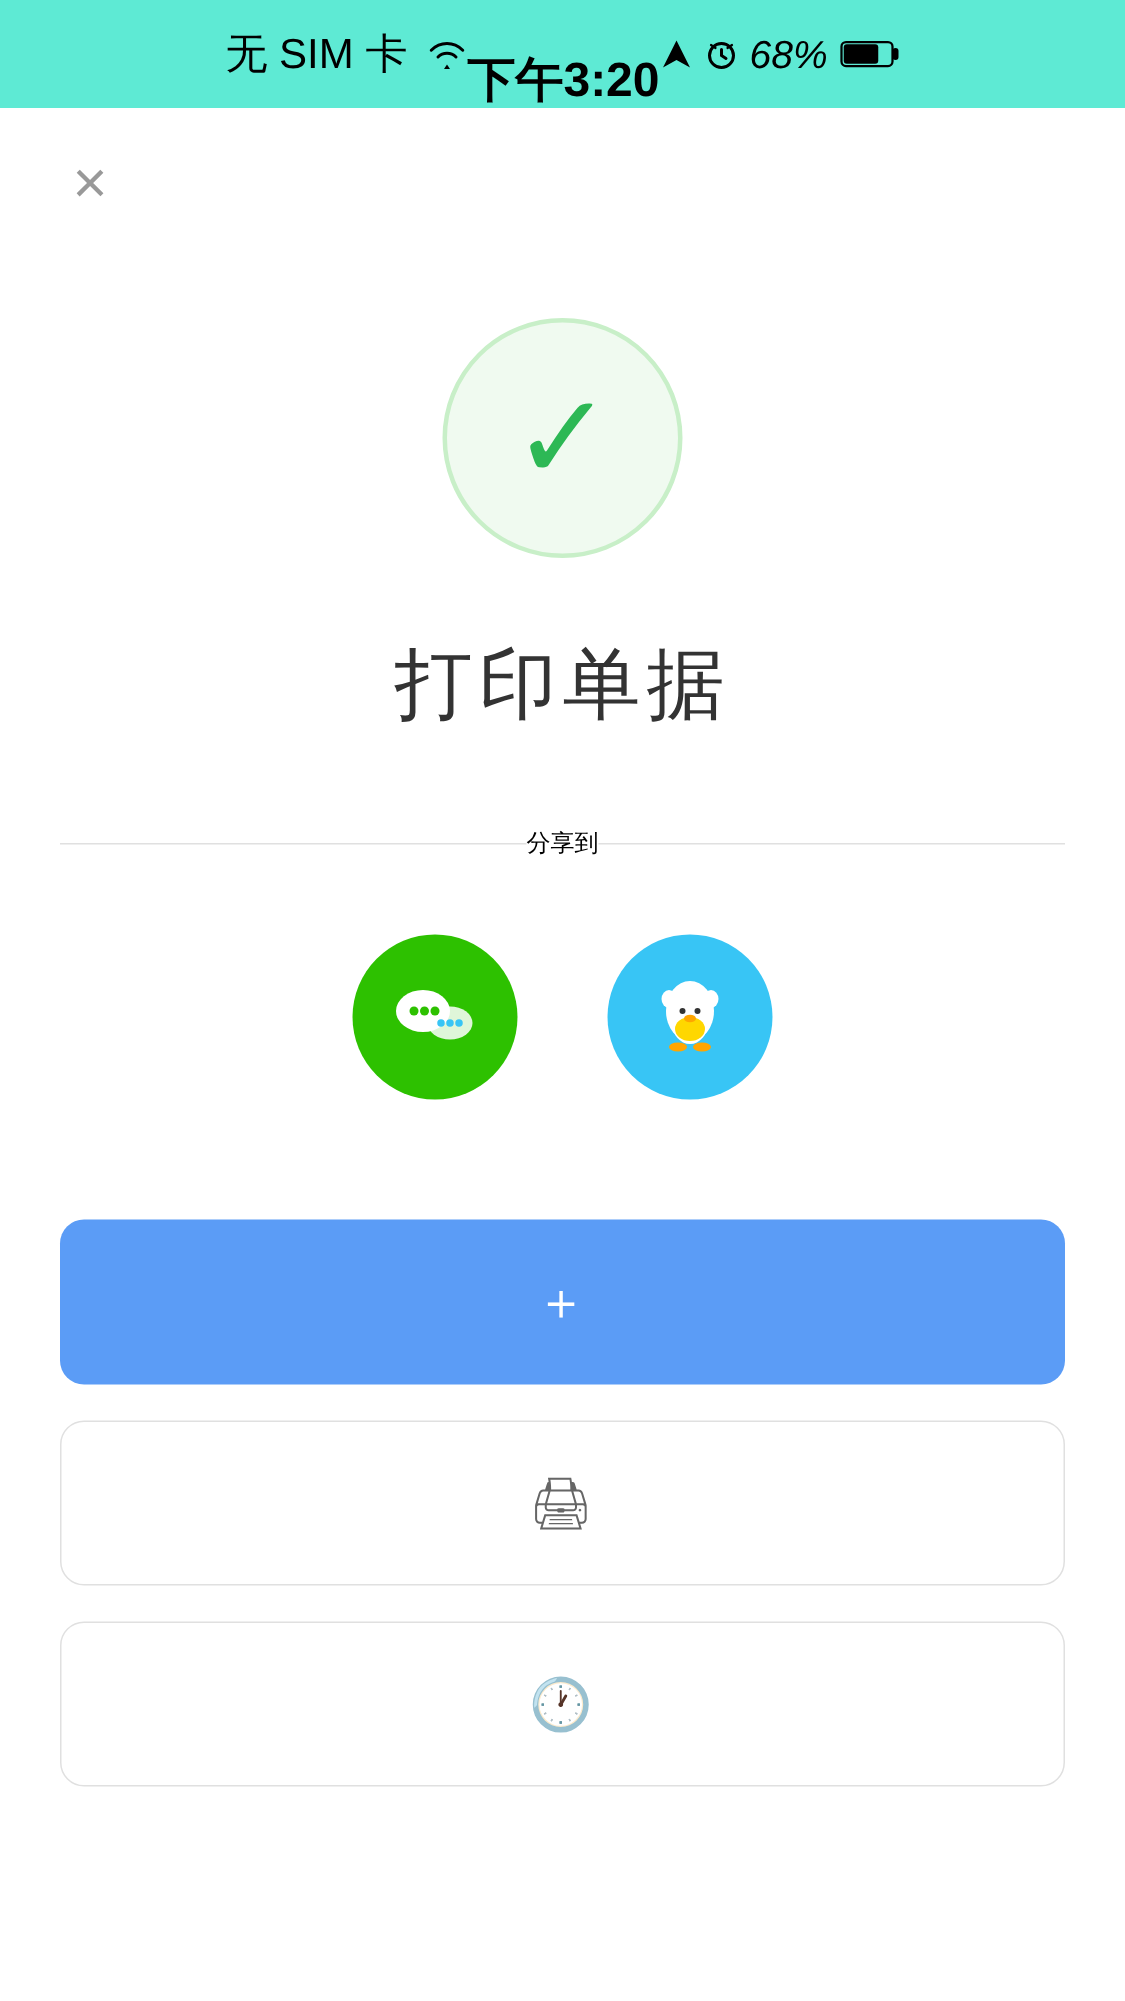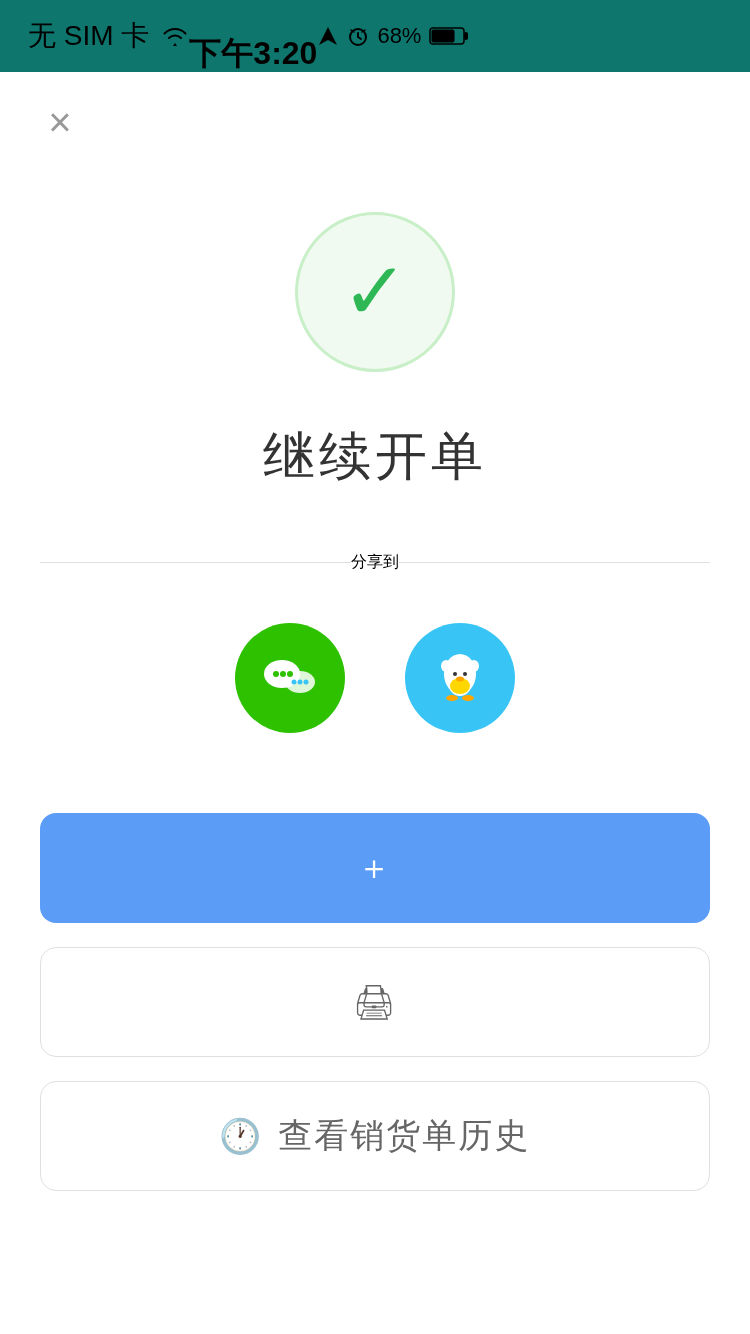--- a/index.html
+++ b/index.html
@@ -10,25 +10,25 @@
       min-height: 1334px;
       background: #ffffff;
       font-family: -apple-system, "PingFang SC", "Helvetica Neue", Arial, sans-serif;
       display: flex;
       flex-direction: column;
     }
 
     
     .status-bar {
       display: flex;
-      justify-content: flex-start;
+      justify-content: center;
       align-items: center;
       padding: 0 28px;
       height: 72px;
-      background: #0f766e;
+      background: #5eead4;
     }
 
     .status-left {
       display: flex;
       align-items: center;
       gap: 12px;
       font-size: 28px;
       color: #000;
       font-weight: 500;
     }
@@ -37,22 +37,23 @@
       font-size: 32px;
       font-weight: 600;
       color: #000;
       margin-top: 35px;
     }
 
     .status-right {
       display: flex;
       align-items: center;
       gap: 8px;
-      font-size: 22px;
+      font-size: 26px;
       color: #000;
+      font-style: italic;
     }
 
     .wifi-icon {
       display: inline-block;
       width: 28px;
       height: 22px;
     }
 
     
     .close-btn {
@@ -246,21 +247,21 @@
 <div class="close-btn">
   <span>×</span>
 </div>
 
 <div class="main-content">
 
   <div class="success-circle">
     <span class="checkmark">✓</span>
   </div>
 
-  <div class="success-title">继续开单</div>
+  <div class="success-title">打印单据</div>
 
   <div class="share-section">
     <div class="share-divider">
       <span>分享到</span>
     </div>
     <div class="share-icons">
 
       <div class="share-icon-btn wechat-btn">
         <svg class="wechat-svg" viewBox="0 0 68 68" fill="none" xmlns="http://www.w3.org/2000/svg">
 
@@ -305,17 +306,16 @@
     <button class="btn-primary">
       <span class="btn-icon">＋</span>
     </button>
 
     <button class="btn-secondary">
       <span class="btn-icon">🖨</span>
     </button>
 
     <button class="btn-secondary">
       <span class="btn-icon">🕐</span>
-      <span>查看销货单历史</span>
     </button>
   </div>
 
 </div>
 
 </body></html>

